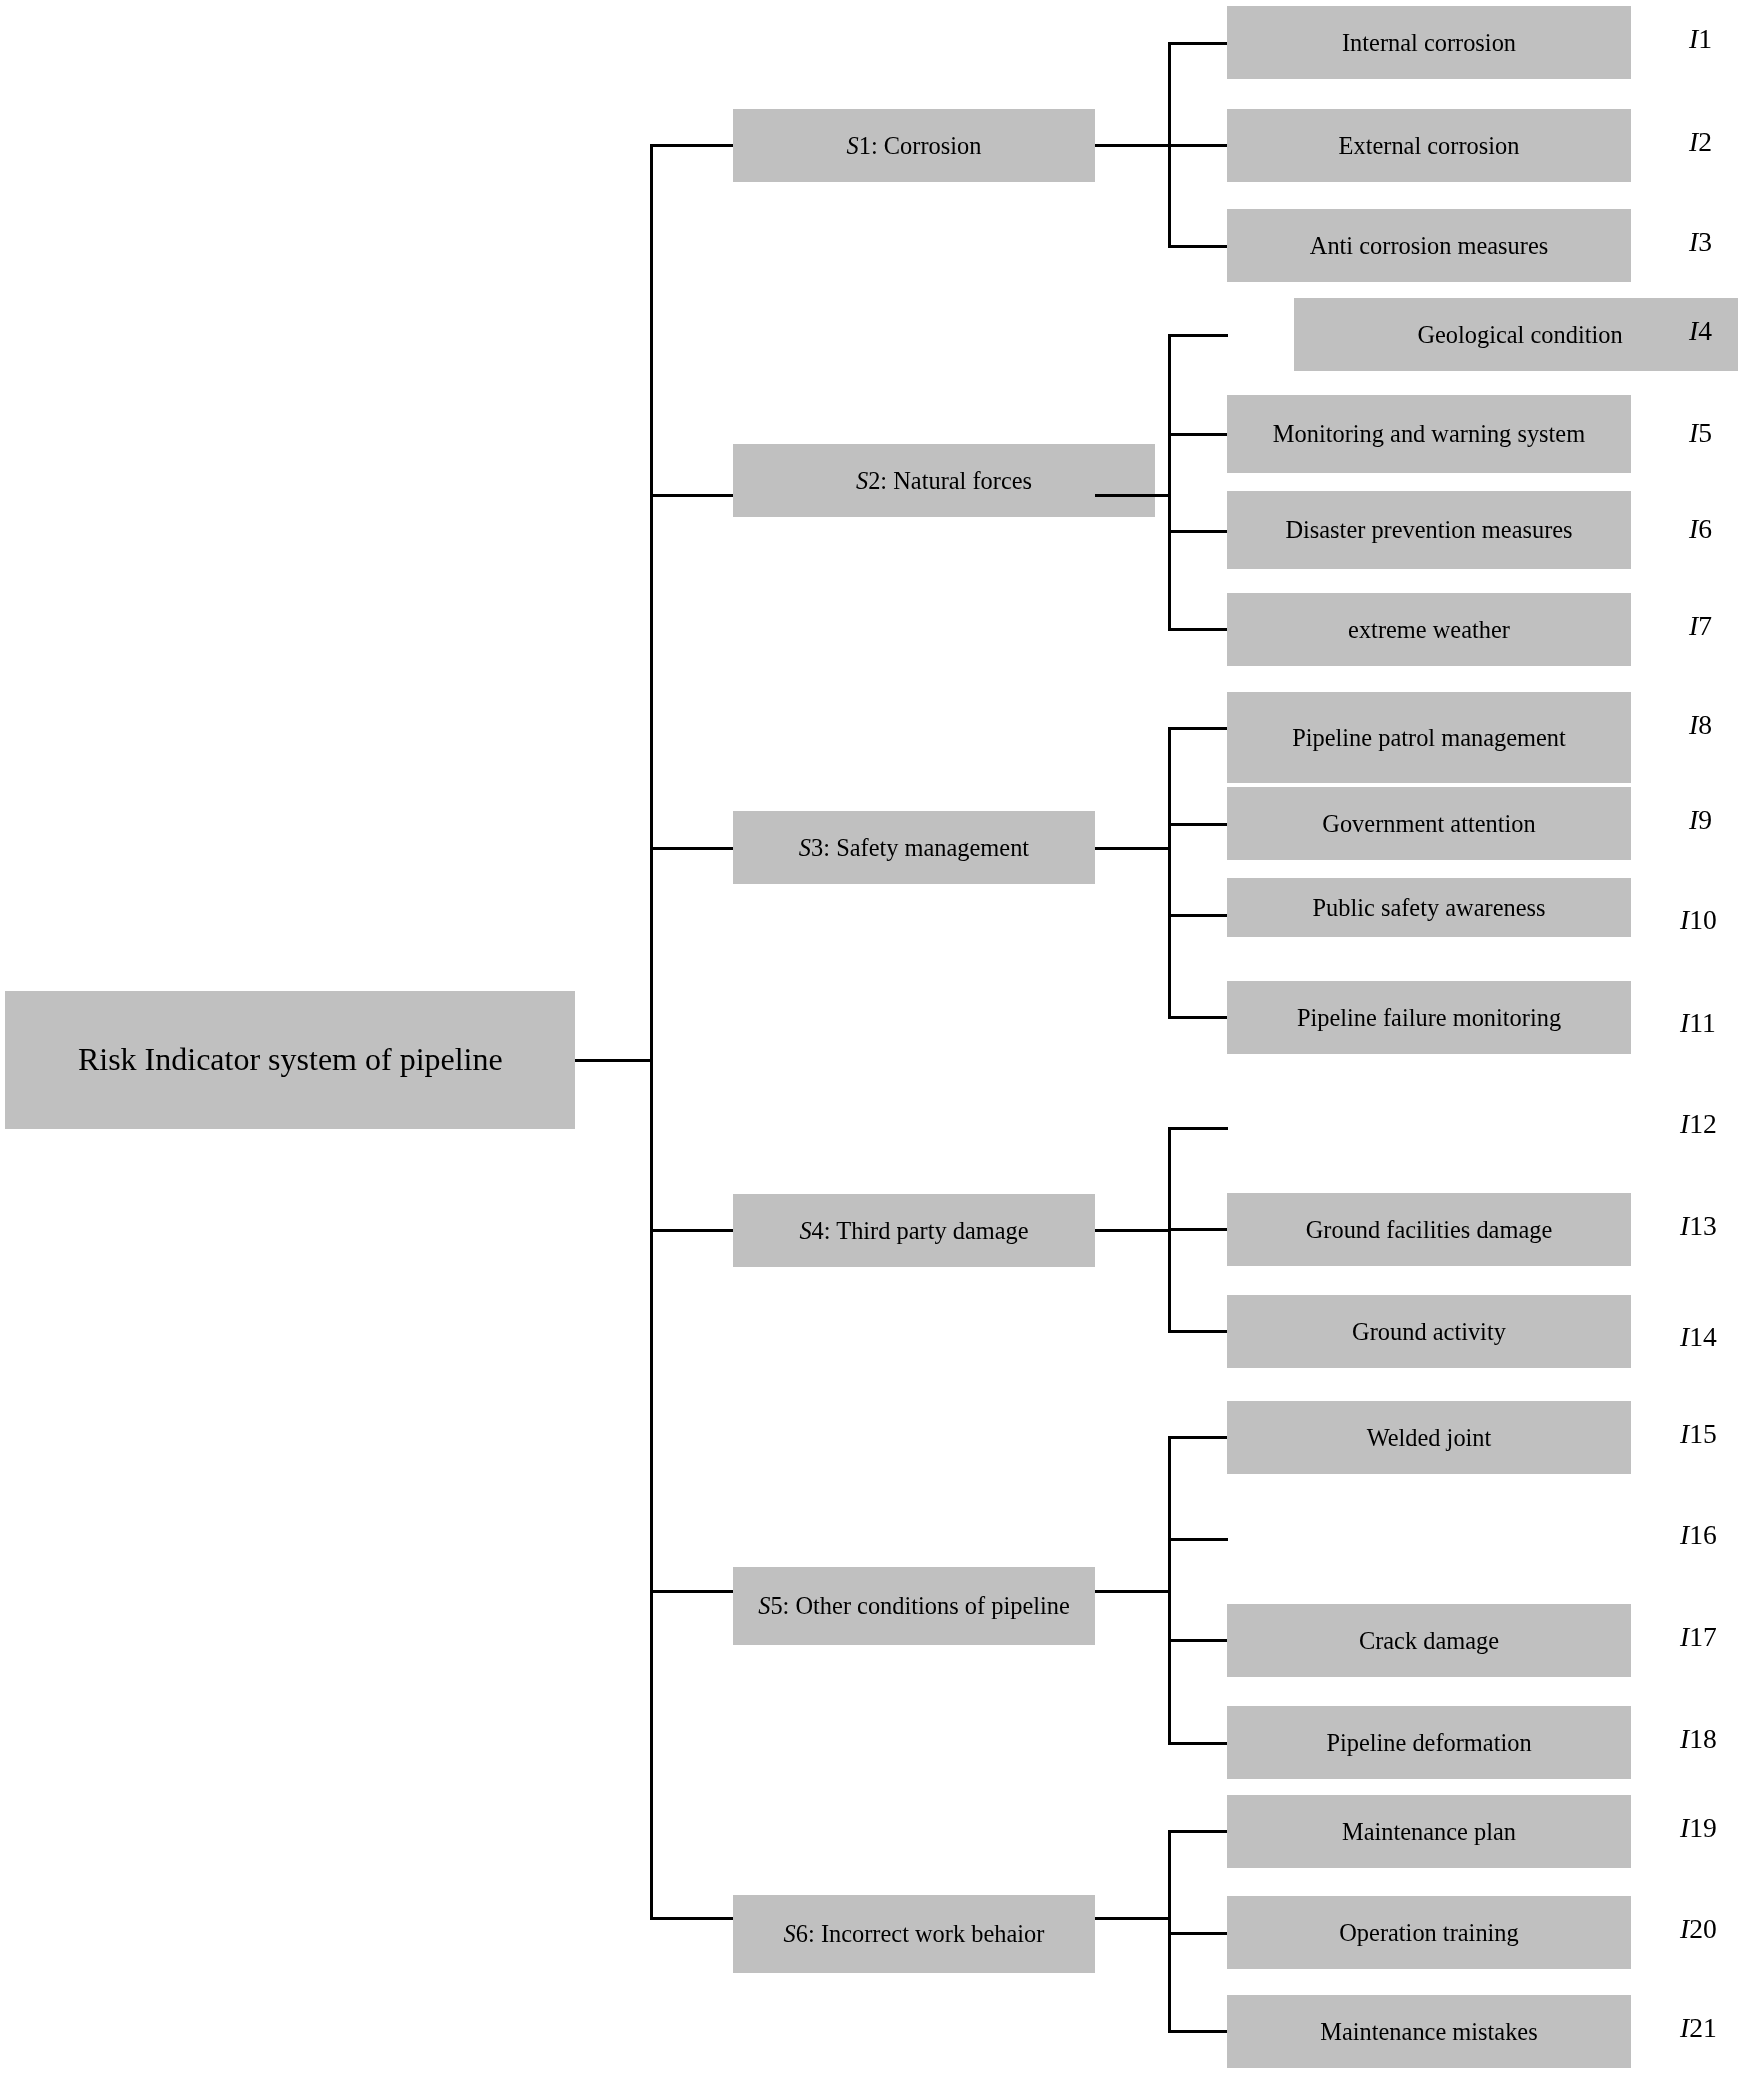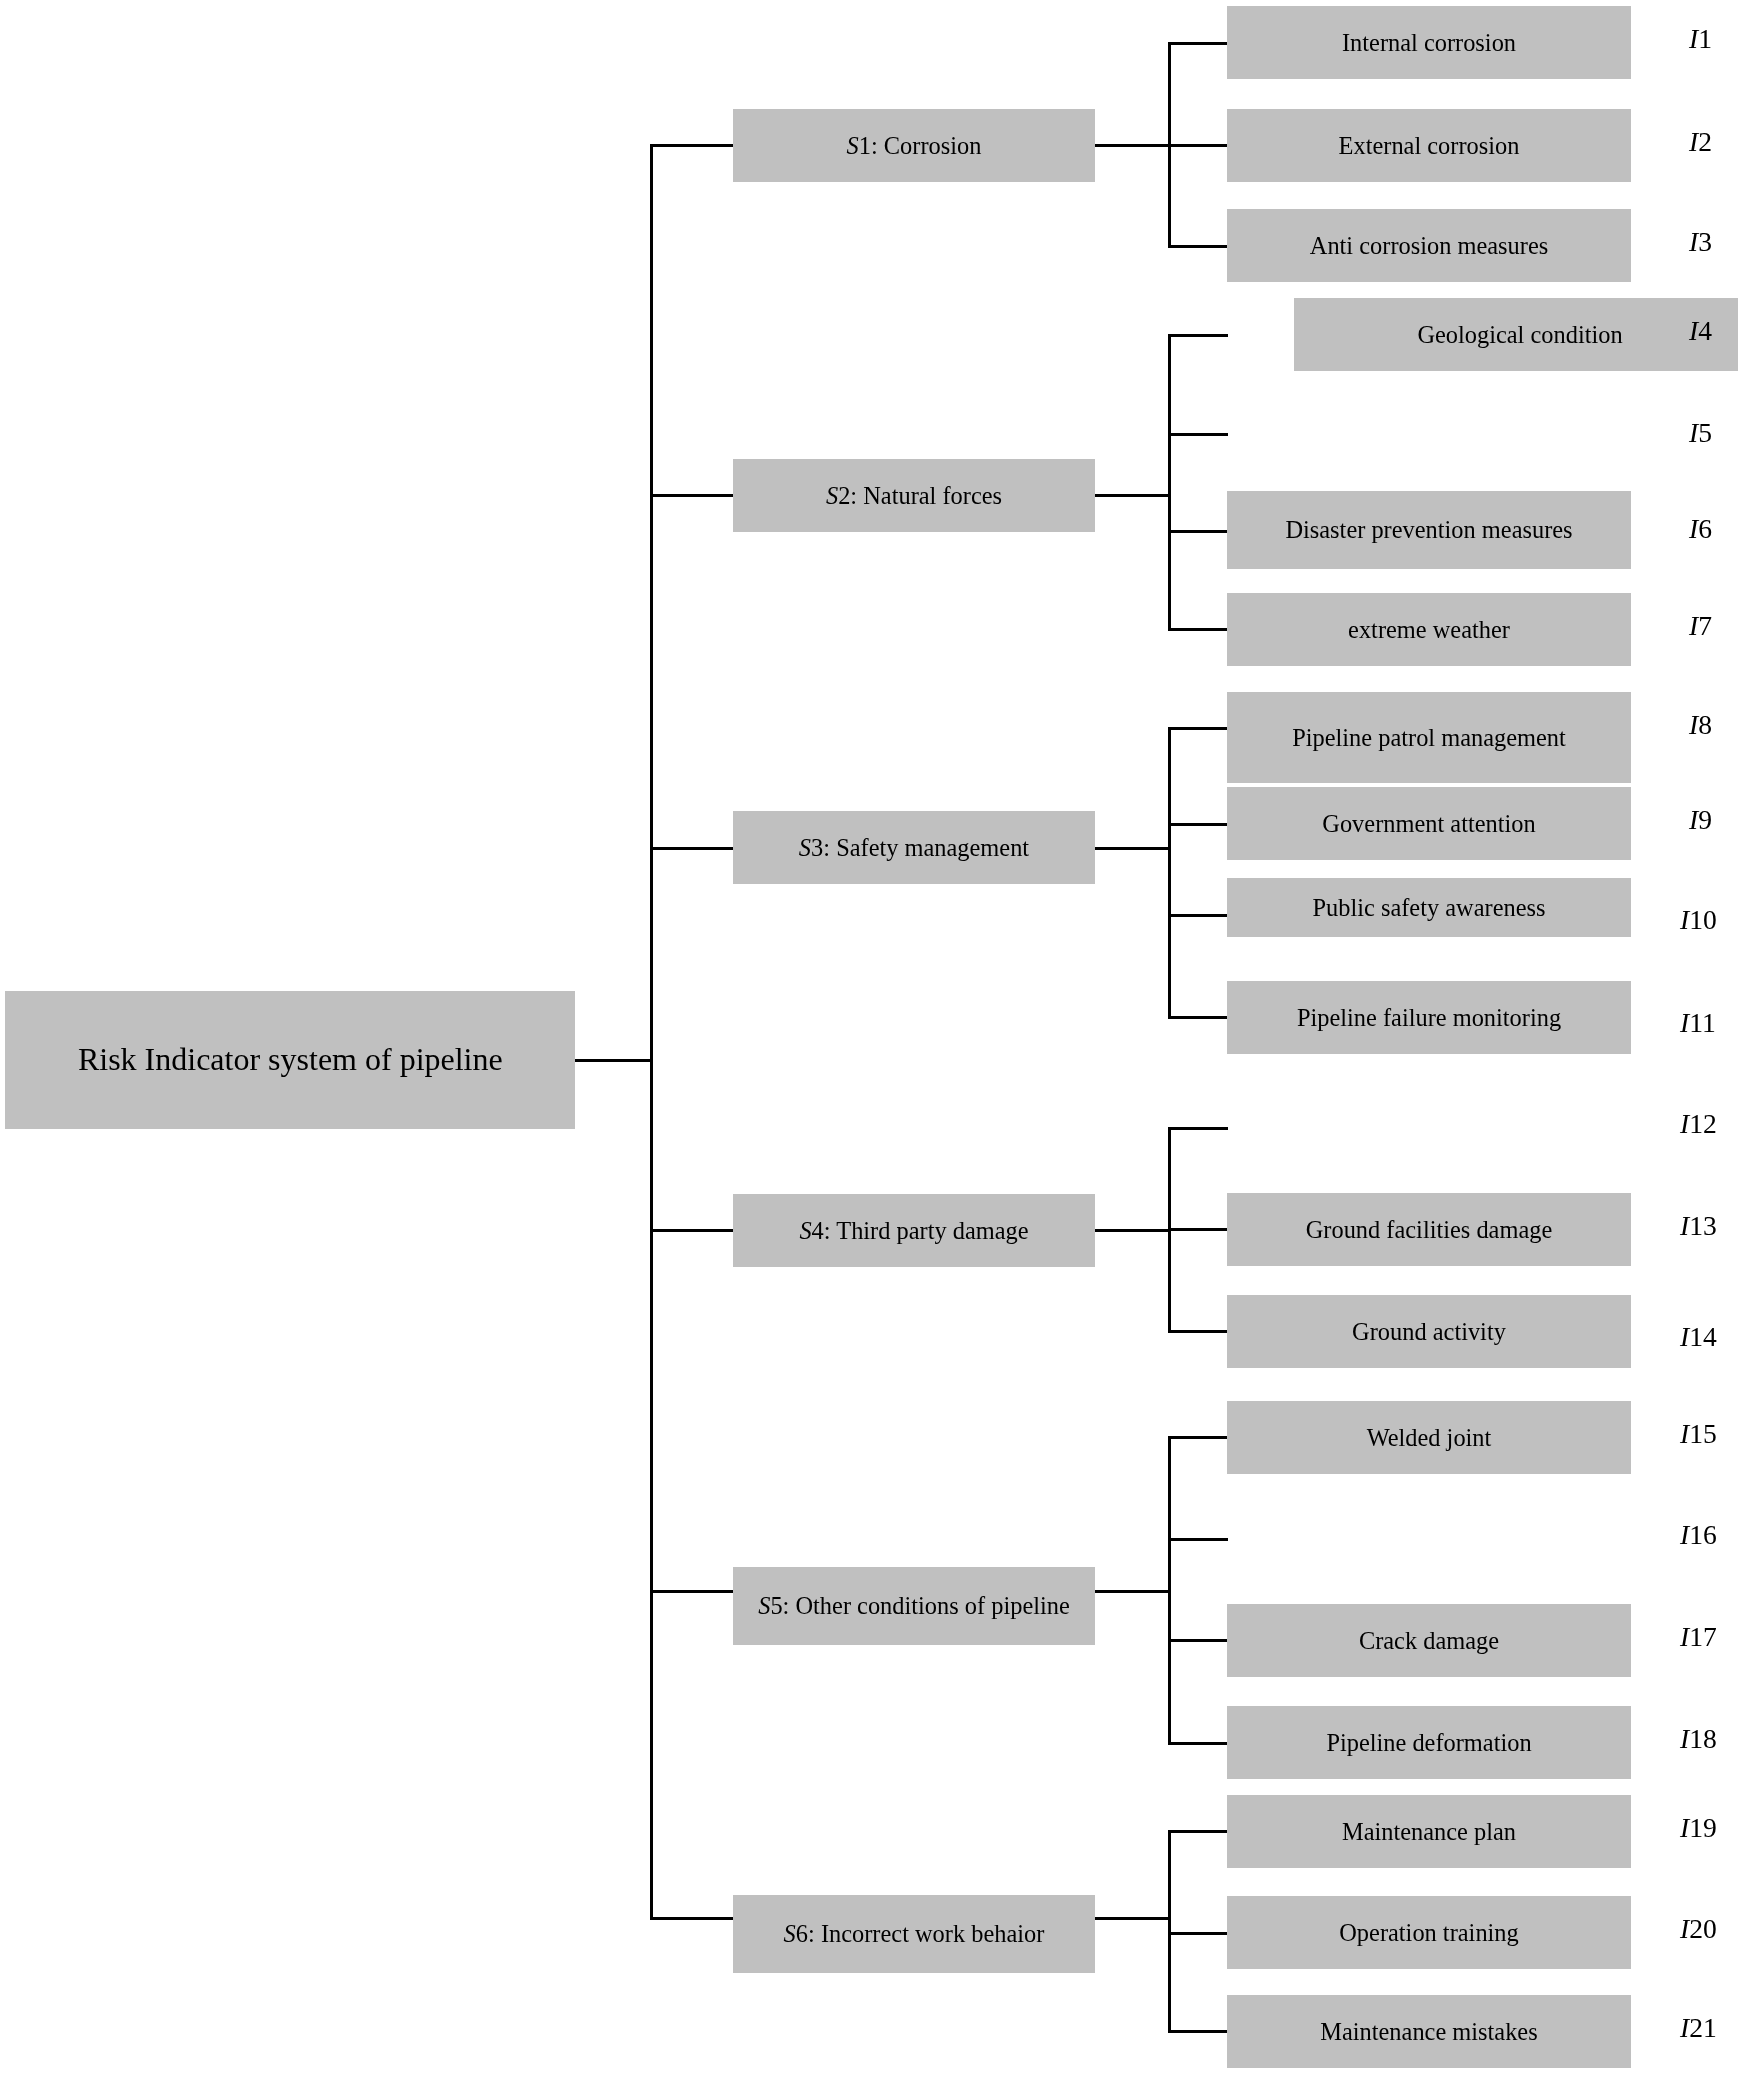--- a/index.html
+++ b/index.html
@@ -71,33 +71,36 @@
   </div>
   <div class="ilabel" style="left:1689px;top:126px;"><i class="ital">I</i><span>2</span></div>
 
   <div class="line hline" style="left:1168px;top:245px;width:60px;"></div>
   <div class="box ilvl" style="left:1227px;top:209px;width:404px;height:73px;">
     <span>Anti corrosion measures</span>
   </div>
   <div class="ilabel" style="left:1689px;top:226px;"><i class="ital">I</i><span>3</span></div>
 
   <div class="line hline" style="left:650px;top:494px;width:85px;"></div>
-  <div class="box slvl" style="left:733px;top:459px;width:362px;height:73px;">
+  <div class="box slvl" style="left:733px;top:444px;width:422px;height:73px;">
     <span><i class="ital">S</i>2: <span>Natural forces</span></span>
   </div>
   <div class="line hline" style="left:1095px;top:494px;width:75px;"></div>
   <div class="line vline" style="left:1168px;top:335px;height:295px;"></div>
 
   <div class="line hline" style="left:1168px;top:334px;width:60px;"></div>
   <div class="box ilvl" style="left:1294px;top:298px;width:452px;height:73px;">
     <span>Geological condition</span>
   </div>
   <div class="ilabel" style="left:1689px;top:315px;"><i class="ital">I</i><span>4</span></div>
 
   <div class="line hline" style="left:1168px;top:433px;width:60px;"></div>
+  <div class="box ilvl" style="left:1227px;top:395px;width:404px;height:78px;">
+    <span>Monitoring and warning system</span>
+  </div>
   <div class="ilabel" style="left:1689px;top:417px;"><i class="ital">I</i><span>5</span></div>
 
   <div class="line hline" style="left:1168px;top:530px;width:60px;"></div>
   <div class="box ilvl" style="left:1227px;top:491px;width:404px;height:78px;">
     <span>Disaster prevention measures</span>
   </div>
   <div class="ilabel" style="left:1689px;top:513px;"><i class="ital">I</i><span>6</span></div>
 
   <div class="line hline" style="left:1168px;top:628px;width:60px;"></div>
   <div class="box ilvl" style="left:1227px;top:593px;width:404px;height:73px;">

